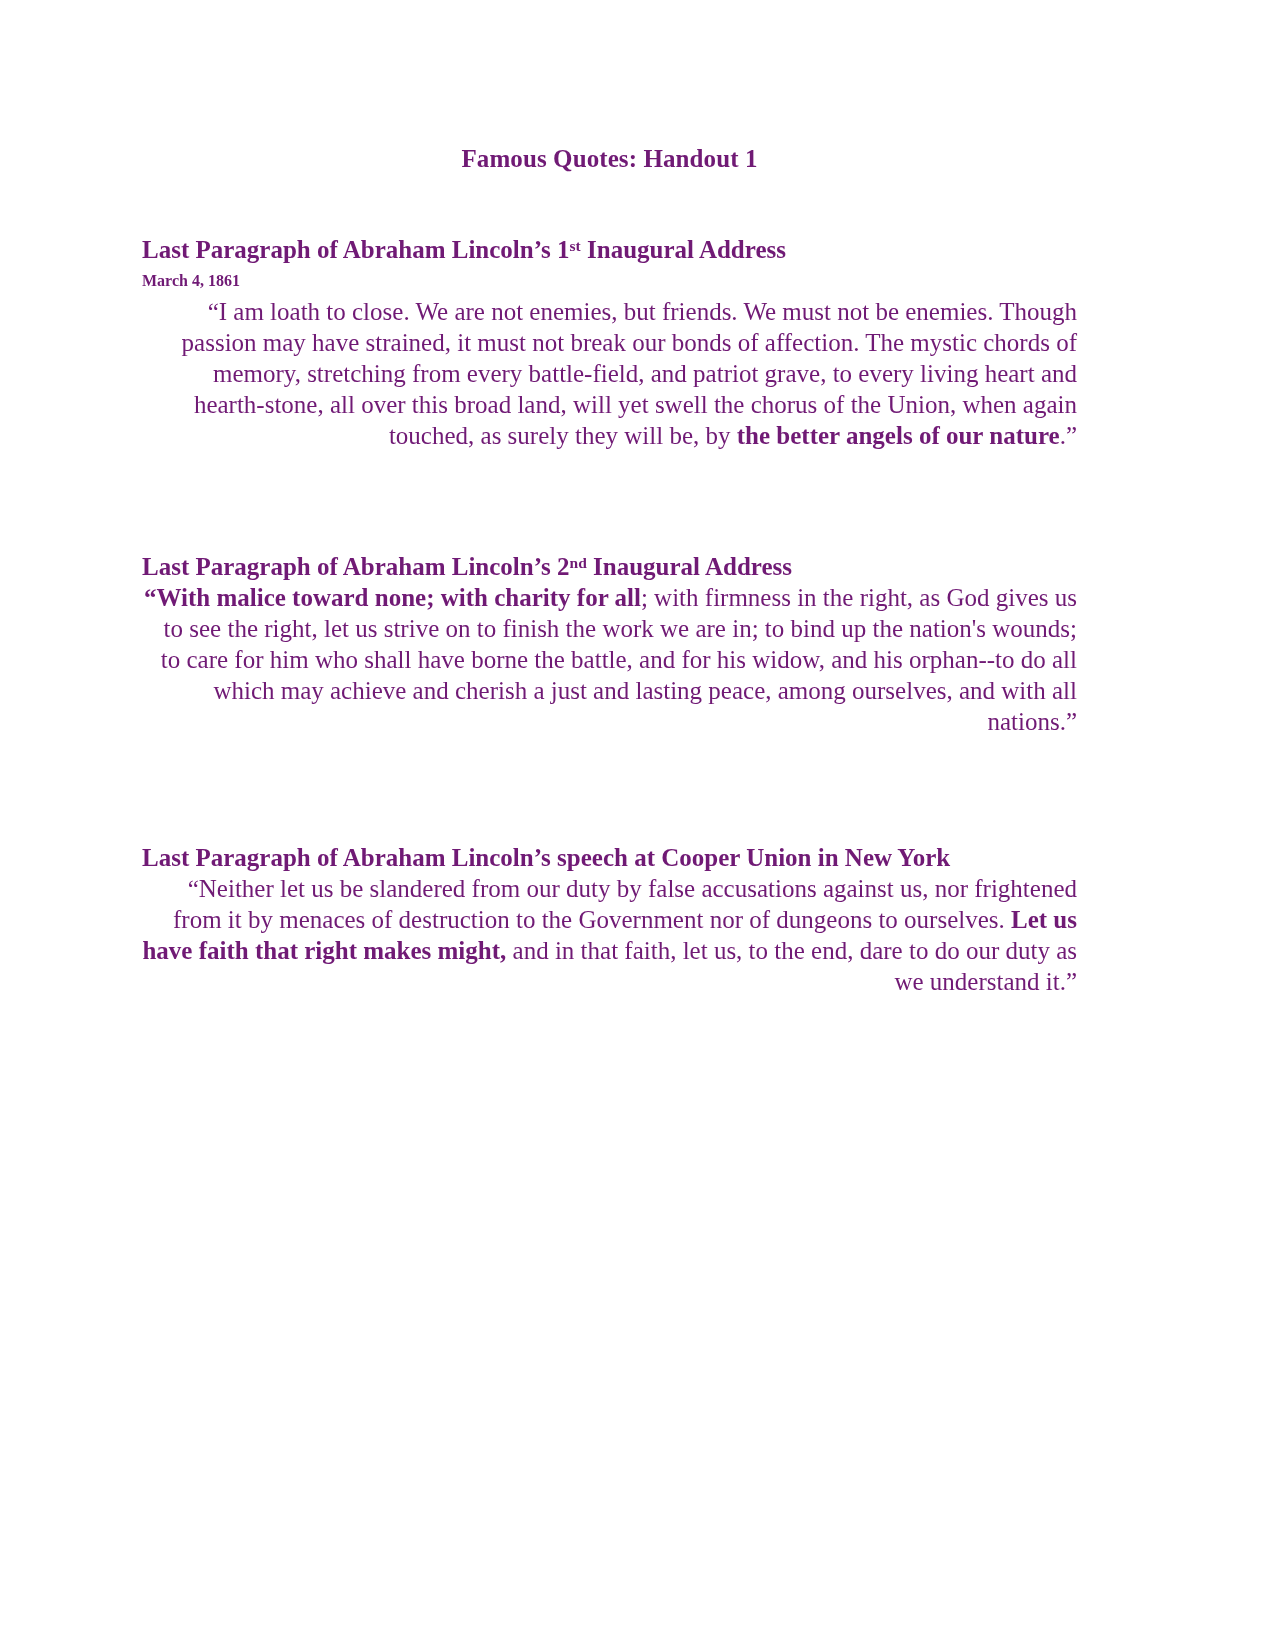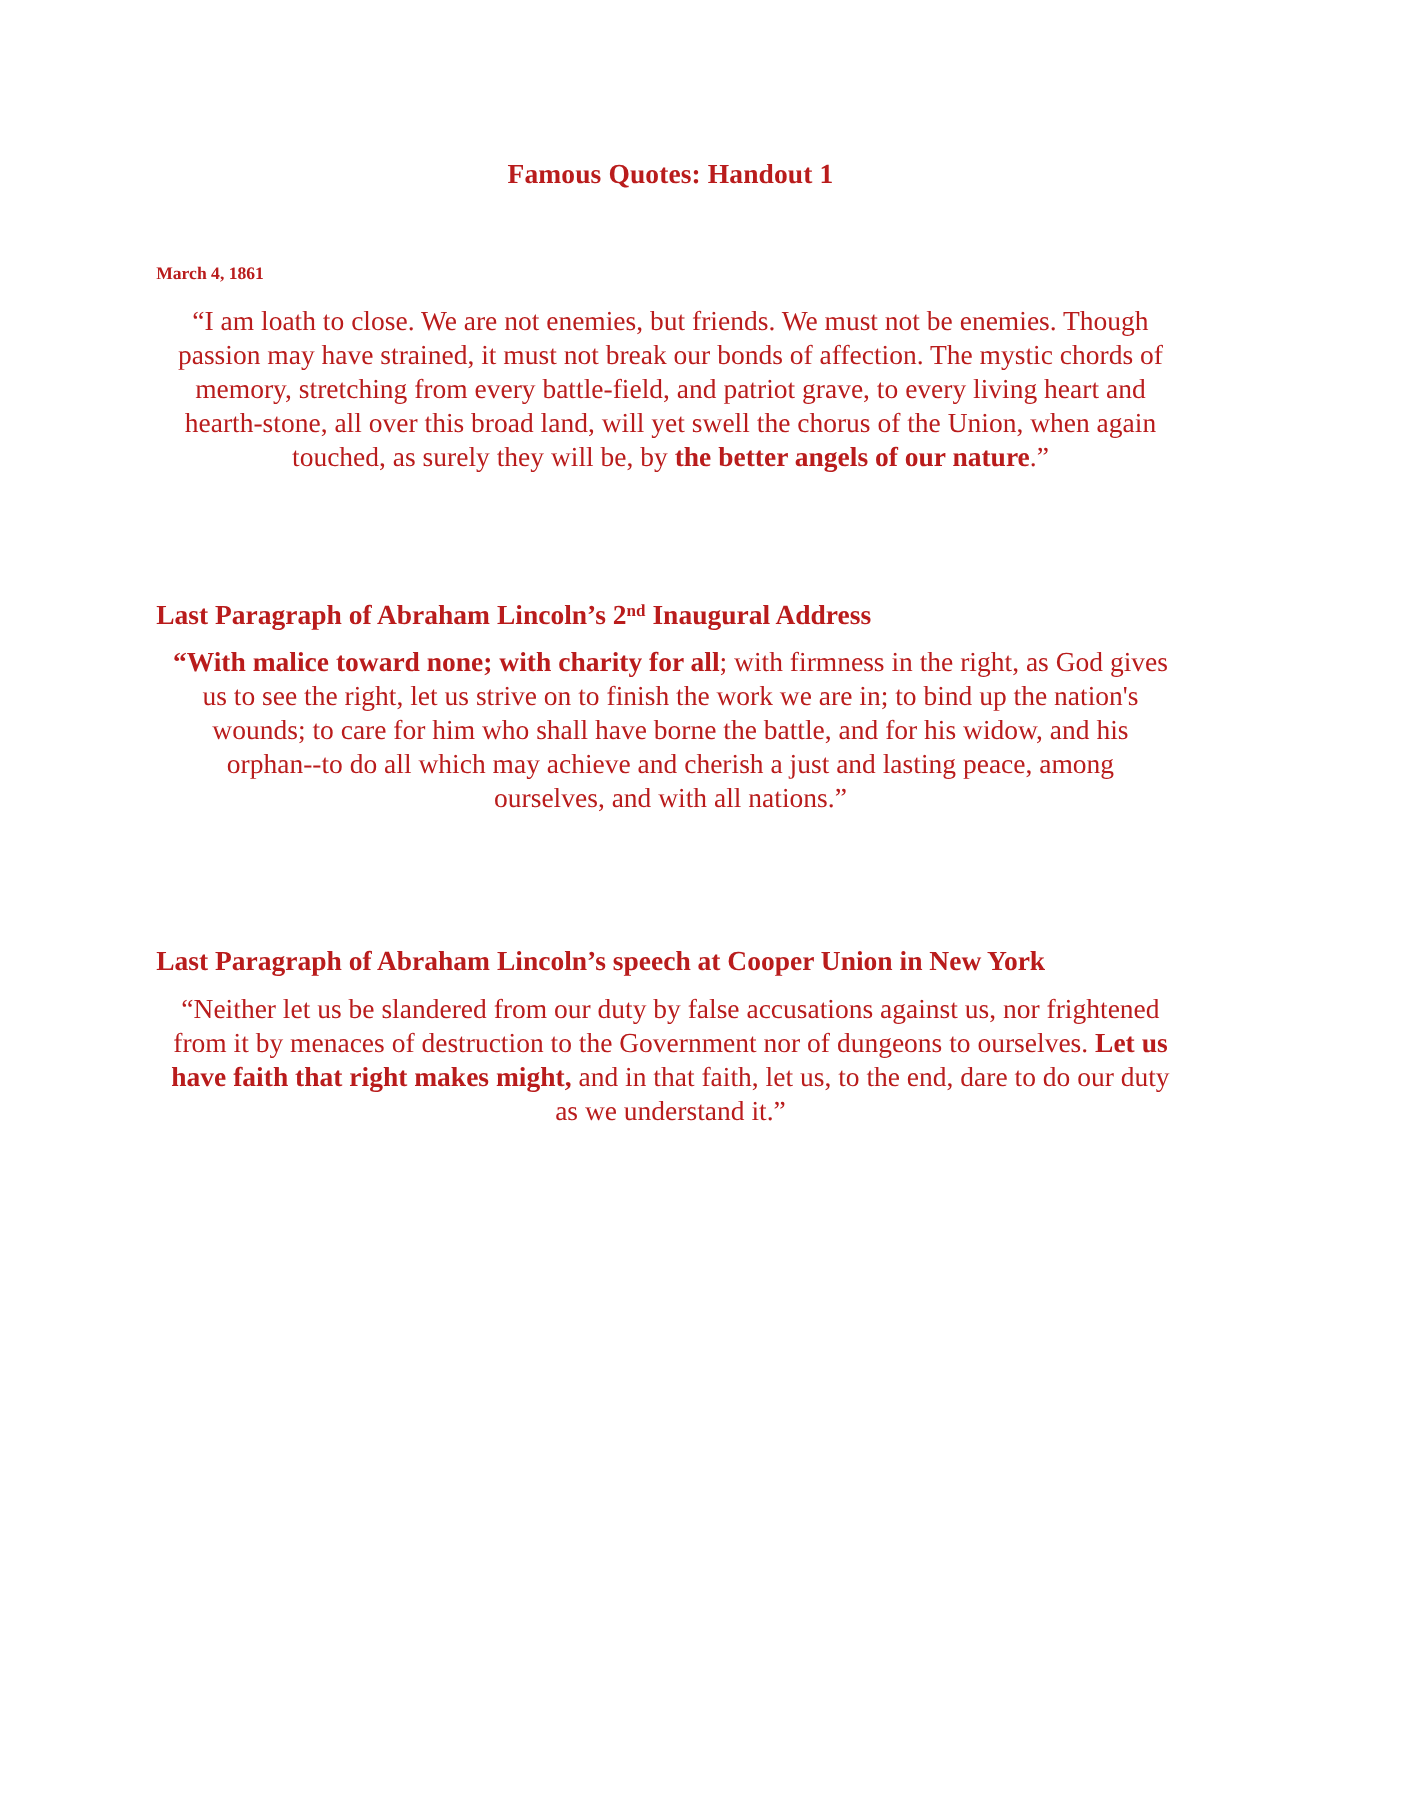--- a/index.html
+++ b/index.html
@@ -8,21 +8,21 @@
     background: #ffffff;
   }
   .page {
     position: relative;
     width: 1275px;
     height: 1650px;
     background: #ffffff;
     margin: 0 auto;
     overflow: hidden;
     font-family: "Liberation Serif", "DejaVu Serif", serif;
-    color: #b91c1c;
+    color: #701a75;
   }
   .content {
     position: absolute;
     left: 142px;
     top: 0;
     width: 935px;
   }
   .doc-title {
     text-align: center;
     font-weight: bold;
@@ -54,34 +54,37 @@
   }
   .date {
     font-weight: bold;
     font-size: 16px;
     line-height: 31px;
     margin: 0;
   }
   .quote {
     font-size: 25px;
     line-height: 31px;
-    margin: 12px;
-    text-align: center;
+    margin: 0;
+    text-align: right;
   }
   .quote b { font-weight: bold; }
 </style>
 </head>
 <body>
 
 <div class="page">
   <div class="content">
 
     <h1 class="doc-title">Famous Quotes: Handout 1</h1>
 
     <div class="section section-1">
+      <div class="heading">
+        <span>Last Paragraph of Abraham Lincoln’s 1</span><sup>st</sup><span> Inaugural Address</span>
+      </div>
       <div class="date">March 4, 1861</div>
       <p class="quote">
         <span>“I am loath to close. We are not enemies, but friends. We must not be enemies. Though passion may have strained, it must not break our bonds of affection. The mystic chords of memory, stretching from every battle-field, and patriot grave, to every living heart and hearth-stone, all over this broad land, will yet swell the chorus of the Union, when again touched, as surely they will be, by </span><b>the better angels of our nature</b><span>.”</span>
       </p>
     </div>
 
     <div class="section section-2">
       <div class="heading">
         <span>Last Paragraph of Abraham Lincoln’s 2</span><sup>nd</sup><span> Inaugural Address</span>
       </div>

